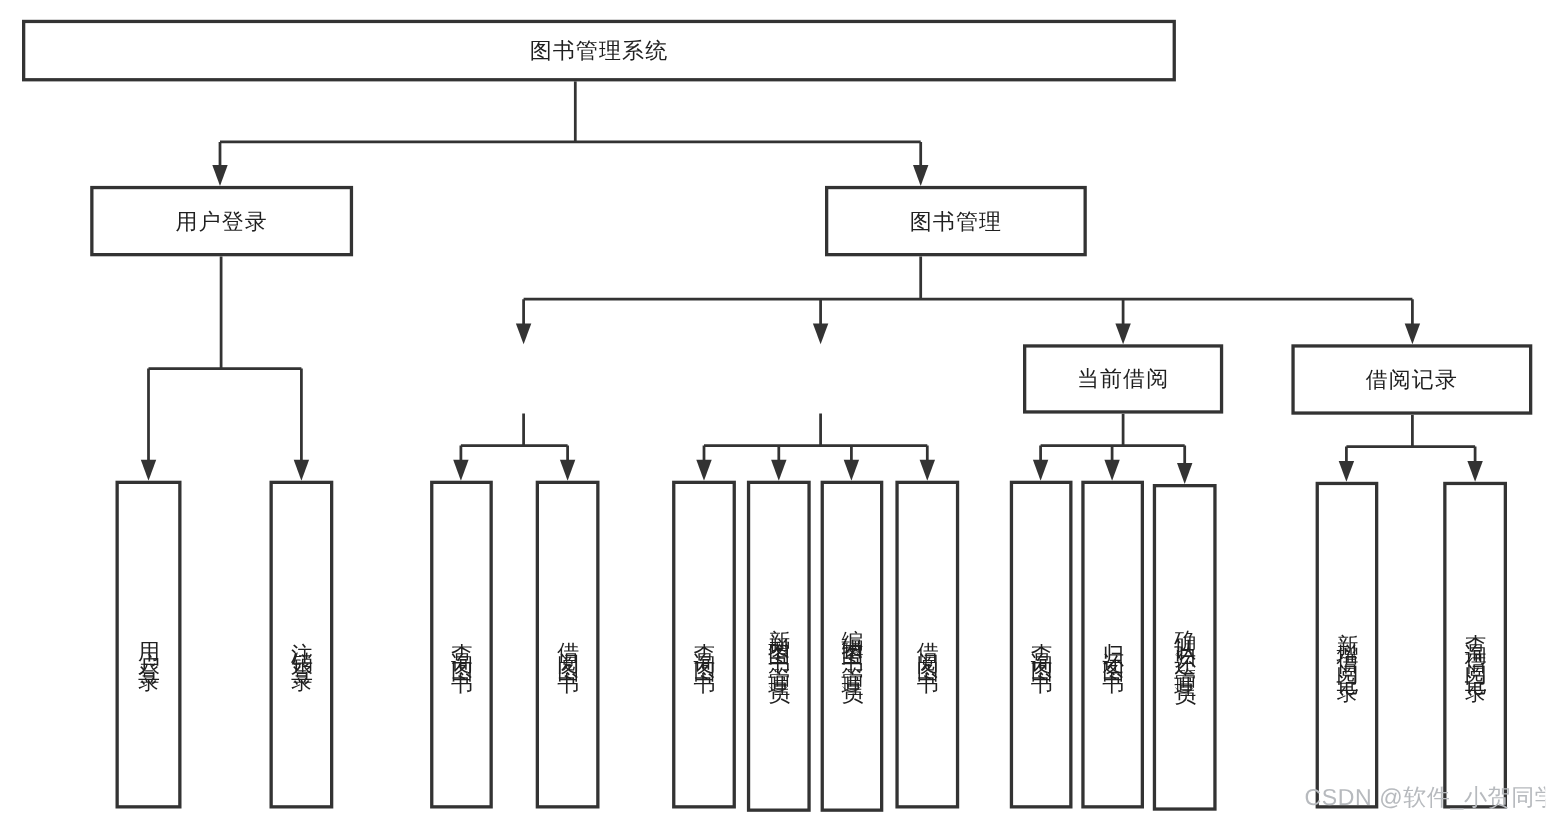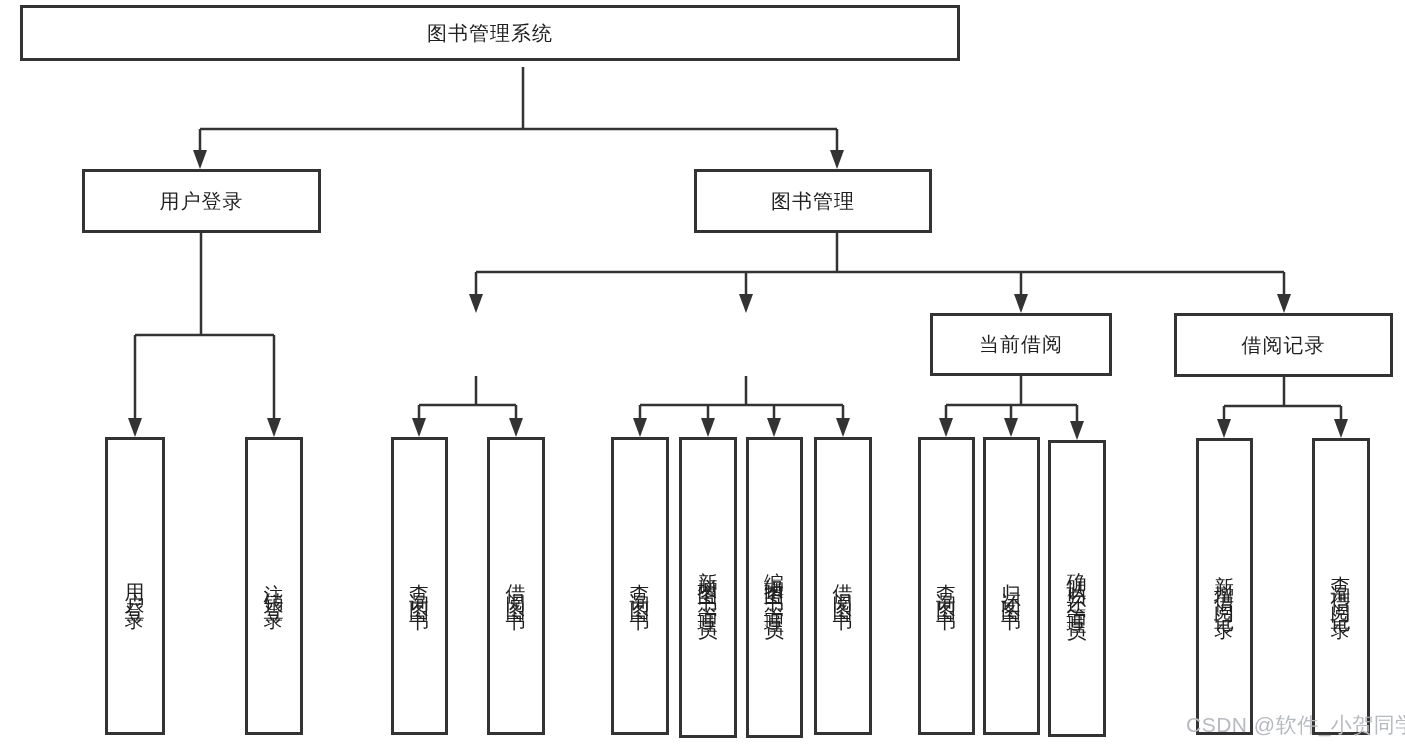--- a/index.html
+++ b/index.html
@@ -83,28 +83,28 @@
     <path d="M1021 376 V405 M946 405 H1077 M946 405 V420 M1011 405 V420 M1077 405 V422"></path>
     <polygon points="946,437 939,418 953,418"></polygon>
     <polygon points="1011,437 1004,418 1018,418"></polygon>
     <polygon points="1077,440 1070,421 1084,421"></polygon>
 
     <path d="M1284 377 V406 M1224 406 H1341 M1224 406 V421 M1341 406 V421"></path>
     <polygon points="1224,438 1217,419 1231,419"></polygon>
     <polygon points="1341,438 1334,419 1348,419"></polygon>
   </svg>
 
-  <div class="node" style="left:20px;top:5px;width:940px;height:56px">
+  <div class="node" style="left:20px;top:18px;width:1049px;height:56px">
     <span class="lbl">图书管理系统</span>
   </div>
 
   <div class="node" style="left:82px;top:169px;width:239px;height:64px">
     <span class="lbl">用户登录</span>
   </div>
-  <div class="node" style="left:694px;top:169px;width:238px;height:64px">
+  <div class="node" style="left:750px;top:169px;width:238px;height:64px">
     <span class="lbl">图书管理</span>
   </div>
 
   <div class="node" style="left:930px;top:313px;width:182px;height:63px">
     <span class="lbl">当前借阅</span>
   </div>
   <div class="node" style="left:1174px;top:313px;width:219px;height:64px">
     <span class="lbl">借阅记录</span>
   </div>
 

